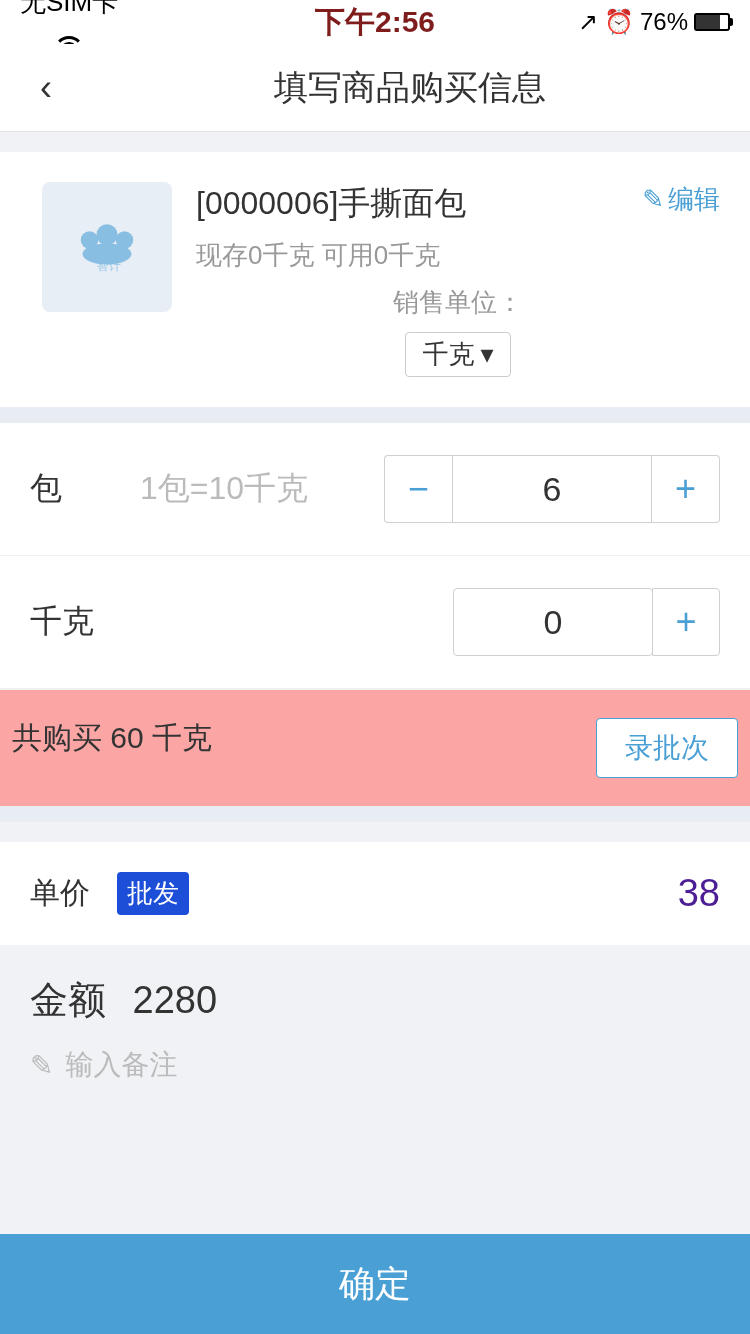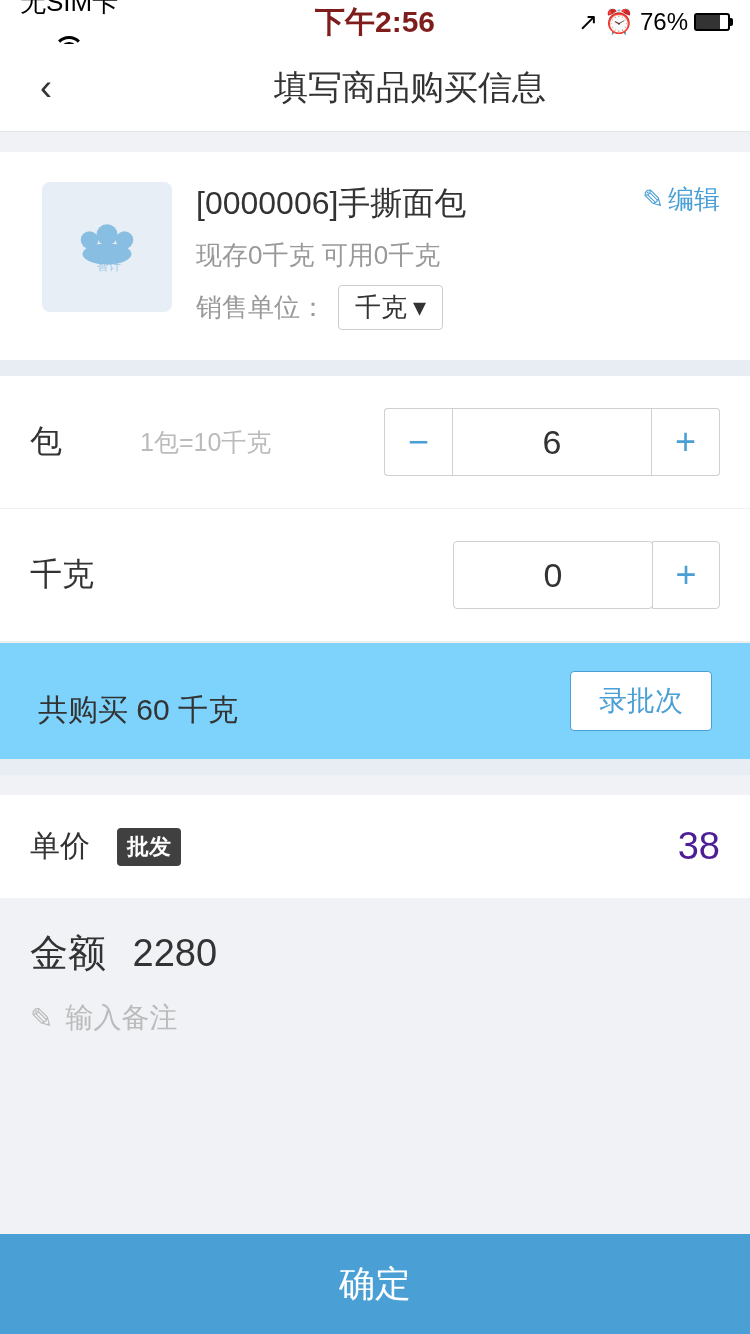--- a/index.html
+++ b/index.html
@@ -112,20 +112,21 @@
       font-size: 26px;
       color: #999;
       margin-bottom: 12px;
     }
     .product-unit-row {
       display: flex;
       align-items: center;
       gap: 12px;
       font-size: 26px;
       color: #999;
+      flex-direction: column;
     }
     .unit-select {
       border: 1px solid #ccc;
       border-radius: 4px;
       padding: 4px 16px;
       font-size: 26px;
       color: #333;
       background: #fff;
       display: flex;
       align-items: center;
@@ -161,21 +162,21 @@
       align-items: center;
       padding: 32px 30px;
       border-bottom: 1px solid #f0f0f0;
     }
     .input-label {
       font-size: 32px;
       color: #333;
       min-width: 100px;
     }
     .input-sublabel {
-      font-size: 25px;
+      font-size: 32px;
       color: #bbb;
       margin-left: 10px;
     }
     .input-controls {
       display: flex;
       align-items: center;
       margin-left: auto;
       gap: 0;
     }
     .stepper-btn {
@@ -205,24 +206,24 @@
       border: 1.5px solid #d0d0d0;
       text-align: center;
       font-size: 34px;
       color: #333;
       background: #fff;
       outline: none;
     }
 
     
     .total-row {
-      background: #7dd3fc;
-      padding: 28px 38px;
-      display: flex;
-      align-items: flex-end;
+      background: #fca5a5;
+      padding: 28px 12px;
+      display: flex;
+      align-items: flex-start;
       justify-content: space-between;
       border-top: 1px solid #f0f0f0;
     }
     .total-text {
       font-size: 30px;
       color: #333;
     }
     .batch-btn {
       border: 1.5px solid #4a9fd5;
       color: #4a9fd5;
@@ -243,26 +244,25 @@
       justify-content: space-between;
     }
     .price-label {
       font-size: 30px;
       color: #333;
       display: flex;
       align-items: center;
       gap: 27px;
     }
     .badge-pifa {
-      background: #404040;
+      background: #1d4ed8;
       color: #fff;
-      font-size: 22px;
+      font-size: 26px;
       padding: 4px 10px;
       border-radius: 4px;
-      font-weight: bold;
     }
     .price-ref-btn {
       border: 1.5px solid #e87c2e;
       color: #e87c2e;
       background: #fff;
       padding: 8px 18px;
       font-size: 26px;
       border-radius: 4px;
       cursor: pointer;
       display: flex;

